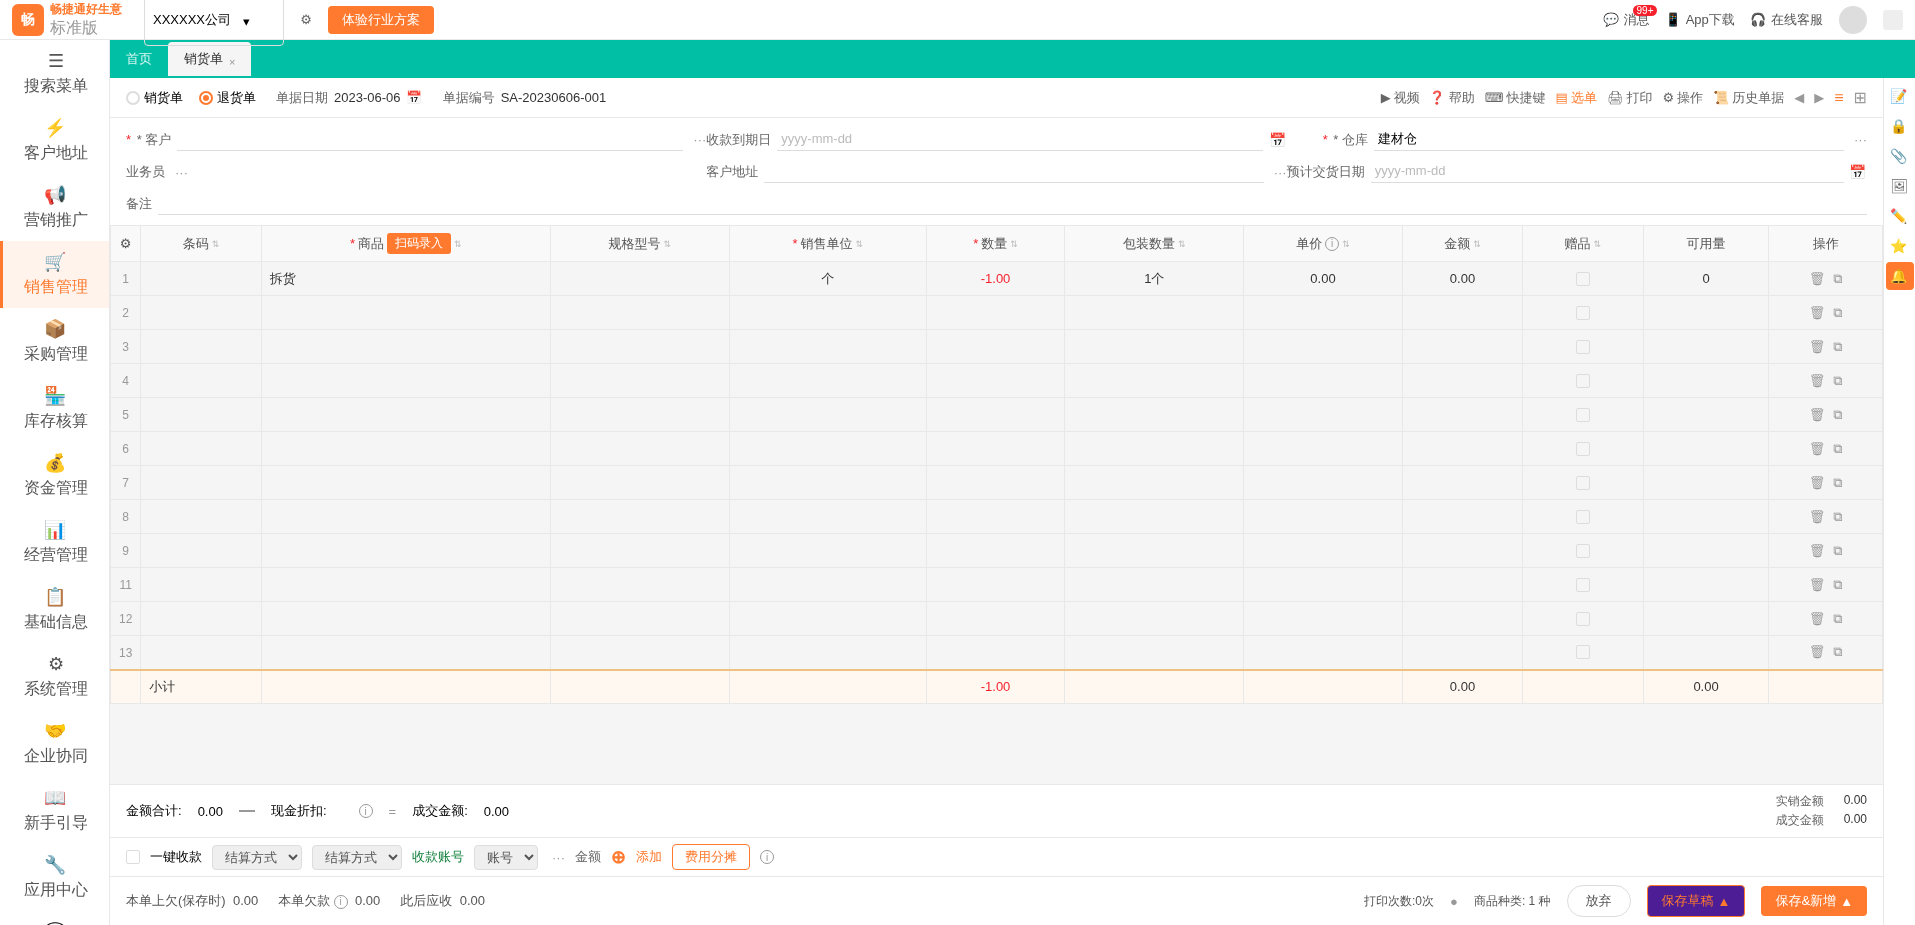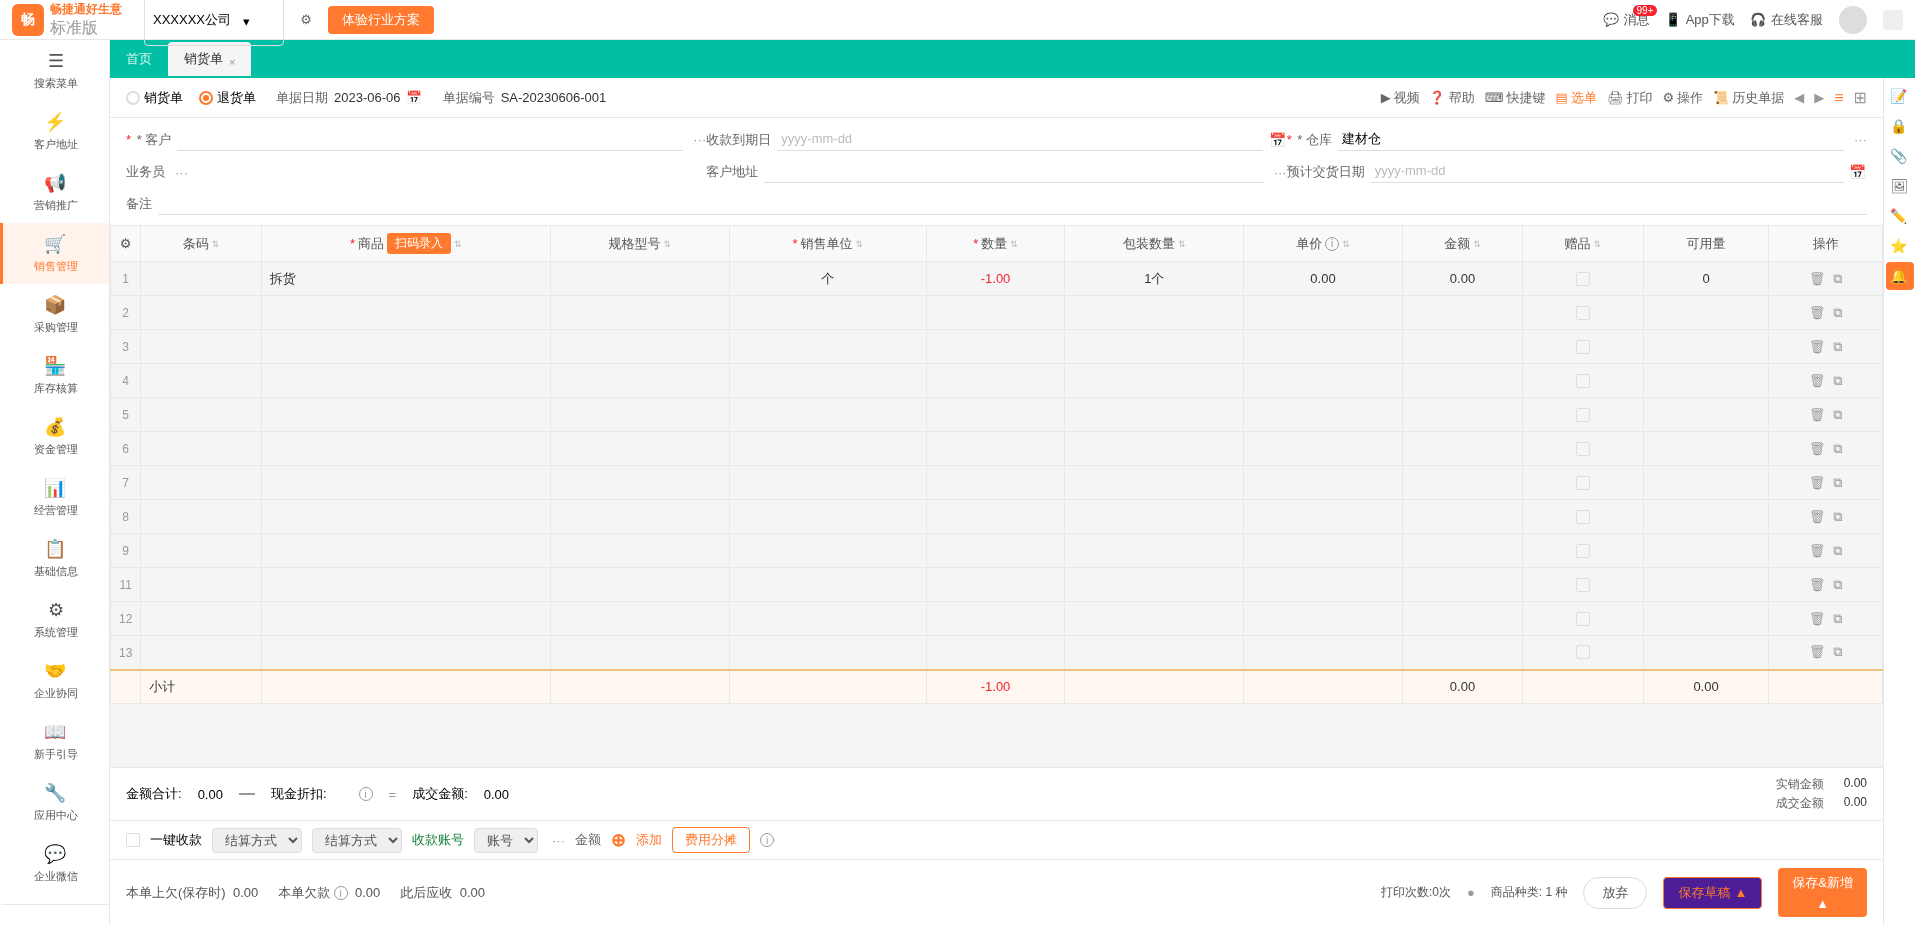--- a/index.html
+++ b/index.html
@@ -18,21 +18,21 @@
     .avatar { width: 28px; height: 28px; border-radius: 50%; background: #ddd; }
 
     
     .main-layout { display: flex; flex: 1; overflow: hidden; }
 
     
     .sidebar { width: 110px; background: #fff; border-right: 1px solid #e8e8e8; display: flex; flex-direction: column; overflow-y: auto; }
     .sidebar-item { display: flex; flex-direction: column; align-items: center; padding: 10px 4px; cursor: pointer; color: #555; gap: 4px; border-left: 3px solid transparent; }
     .sidebar-item.active { color: #ff7a2e; background: #fff3ec; border-left-color: #ff7a2e; }
     .sidebar-icon { font-size: 18px; }
-    .sidebar-label { font-size: 11px; text-align: center; }
+    .sidebar-label { font-size: 16px; text-align: center; }
     .sidebar-bottom { margin-top: auto; border-top: 1px solid #e8e8e8; }
 
     
     .content-area { flex: 1; display: flex; flex-direction: column; overflow: hidden; }
 
     
     .tab-bar { background: #00bfa5; display: flex; align-items: center; padding: 0 0; min-height: 38px; }
     .tab-item { padding: 8px 16px; color: #fff; cursor: pointer; font-size: 13px; opacity: 0.85; display: flex; align-items: flex-end; gap: 6px; }
     .tab-item.active { background: #f5f5f5; color: #333; border-radius: 4px 4px 0 0; opacity: 1; }
     .tab-close { font-size: 11px; color: #999; cursor: pointer; }
@@ -77,21 +77,21 @@
     .expense-btn { border: 1px solid #ff7a2e; color: #ff7a2e; background: white; border-radius: 4px; padding: 3px 12px; cursor: pointer; }
 
     
     .footer { background: #fff; padding: 8px 16px; border-top: 1px solid #e8e8e8; display: flex; align-items: center; gap: 20px; }
     .footer-info { color: #555; font-size: 12px; }
     .footer-right { margin-left: auto; display: flex; align-items: center; gap: 16px; }
     .print-info { color: #555; font-size: 12px; }
     .product-type { color: #555; font-size: 12px; }
     .discard-btn { border: 1px solid #ddd; background: white; color: #555; border-radius: 16px; padding: 6px 18px; cursor: pointer; font-size: 13px; }
     .save-draft-btn { border: 1px solid #ff7a2e; background: #4c1d95; color: #ff7a2e; border-radius: 4px; padding: 6px 14px; cursor: pointer; font-size: 13px; display: flex; align-items: center; gap: 4px; }
-    .save-new-btn { background: #ff7a2e; color: white; border: none; border-radius: 4px; padding: 6px 14px; cursor: pointer; font-size: 13px; display: flex; align-items: center; gap: 4px; flex-direction: column; }
+    .save-new-btn { background: #ff7a2e; color: white; border: none; border-radius: 4px; padding: 6px 14px; cursor: pointer; font-size: 13px; display: flex; align-items: center; gap: 4px; }
 
     
     .side-toolbar { width: 32px; background: #fff; border-left: 1px solid #e8e8e8; display: flex; flex-direction: column; align-items: center; padding: 4px 0; gap: 2px; }
     .side-tool-item { width: 28px; height: 28px; display: flex; align-items: center; justify-content: center; cursor: pointer; color: #666; border-radius: 4px; font-size: 14px; }
     .side-tool-item.active-orange { background: #ff7a2e; color: white; }
 
     
     .content-with-sidebar { display: flex; flex: 1; overflow: hidden; position: relative; }
     .main-form { flex: 1; display: flex; flex-direction: column; overflow: hidden; position: relative; }
 
@@ -297,21 +297,21 @@
               <div style="flex:1;border-bottom:1px solid #ddd;padding:2px 4px;min-height:22px;"></div>
               <span class="field-dots">···</span>
             </div>
 
             <div class="field-row">
               <span class="field-label">收款到期日</span>
               <div style="flex:1;border-bottom:1px solid #ddd;padding:2px 4px;min-height:22px;color:#bbb;">yyyy-mm-dd</div>
               <span class="field-icon">📅</span>
             </div>
 
-            <div class="field-row" style="position:relative;">
+            <div class="field-row" style="position:relative;margin-left:36px;">
               <span class="field-label">
                 <span class="star">*</span>
                 <span style="margin-left:2px;">* 仓库</span>
               </span>
               <div style="flex:1;border-bottom:1px solid #ddd;padding:2px 4px;min-height:22px;">
                 <span>建材仓</span>
               </div>
               <span class="field-dots">···</span>
 
             </div>

